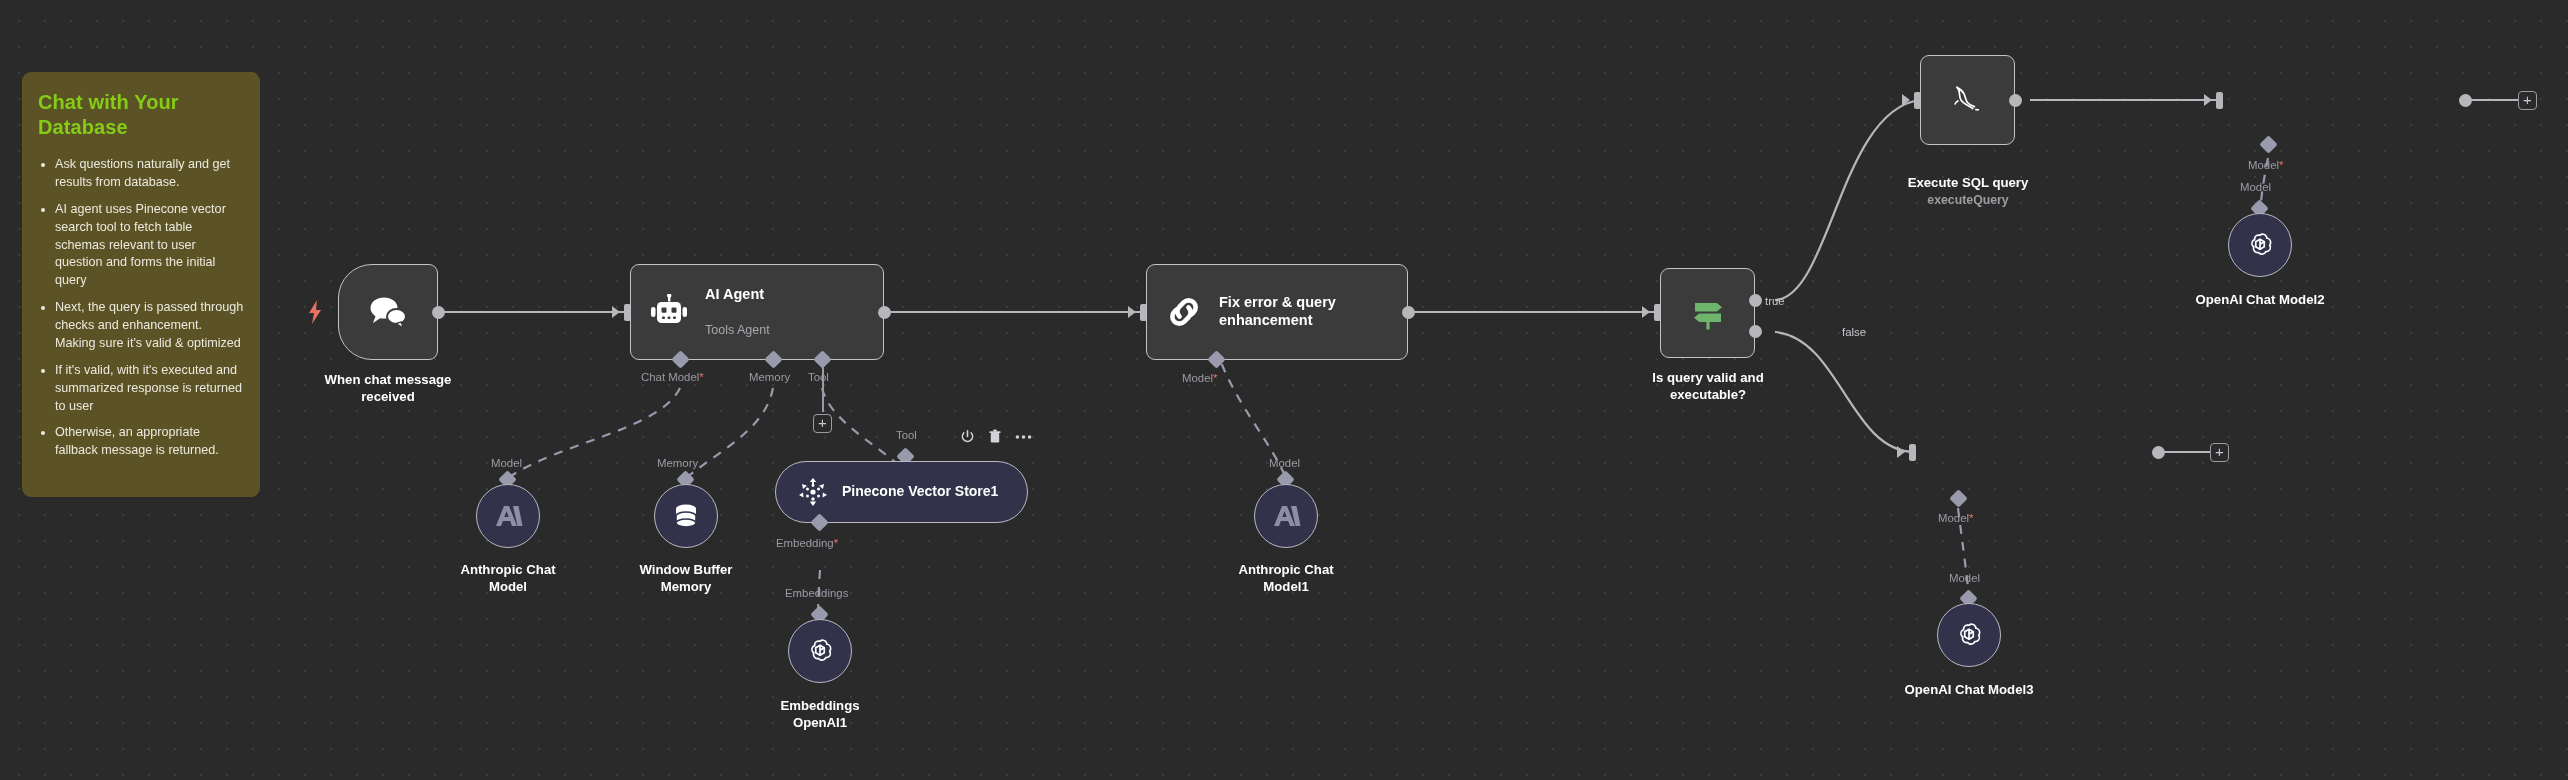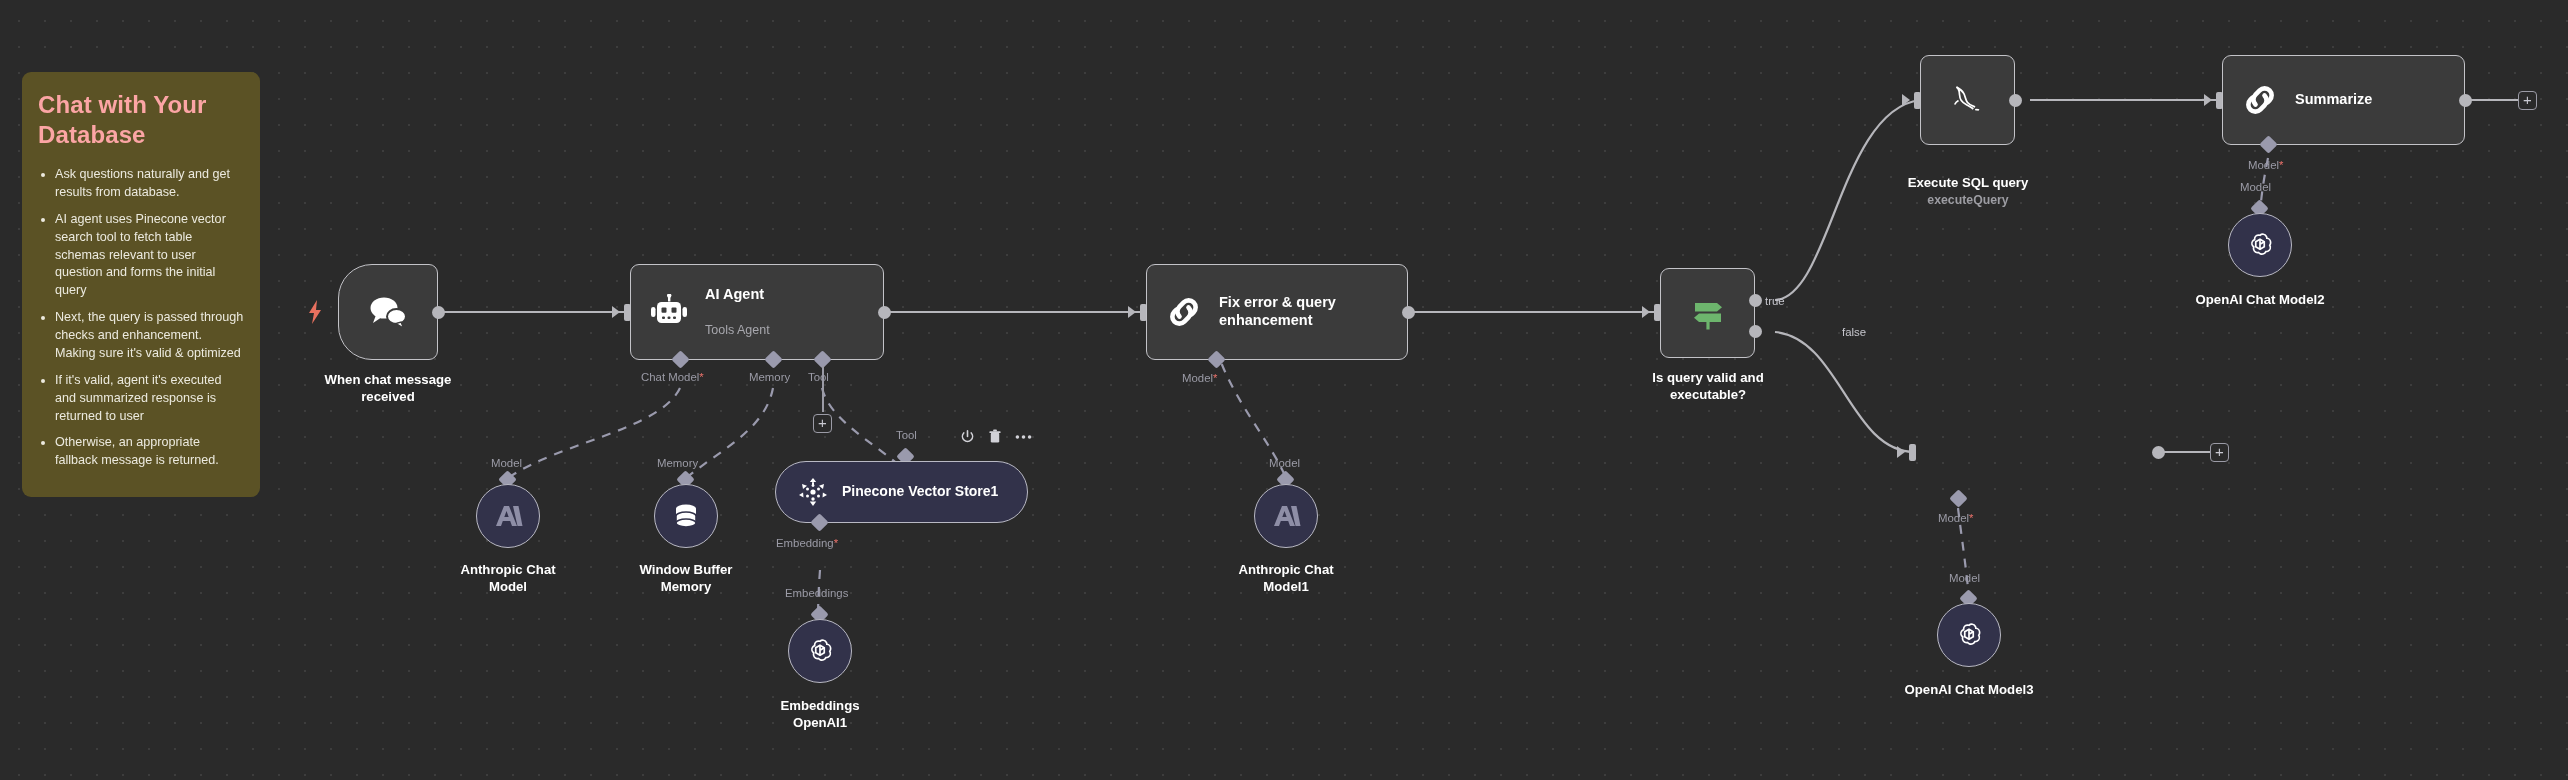--- a/index.html
+++ b/index.html
@@ -23,25 +23,25 @@
   .sticky{
     position:absolute;
     background:#5b5225;
     border-radius:9px;
     box-sizing:border-box;
     padding:18px 16px 14px 16px;
     color:#f0ede3;
   }
   .sticky h1{
     margin:0 0 16px 0;
-    font-size:24px;
+    font-size:20px;
     font-weight:600;
     line-height:1.25;
     letter-spacing:.1px;
-    color:#fca5a5;
+    color:#84cc16;
   }
   .sticky ul{
     margin:0;
     padding-left:17px;
     list-style:disc;
   }
   .sticky li{
     font-size:12.6px;
     line-height:1.42;
     margin-bottom:9px;
@@ -193,21 +193,21 @@
       <path d="M 1958 508 C 1962 540, 1965 560, 1968 588"></path>
     </g>
   </svg>
 
   <div class="sticky" style="left:22px;top:72px;width:238px;height:425px;">
     <h1>Chat with Your Database</h1>
     <ul>
       <li>Ask questions naturally and get results from database.</li>
       <li>AI agent uses Pinecone vector search tool to fetch table schemas relevant to user question and forms the initial query</li>
       <li>Next, the query is passed through checks and enhancement. Making sure it's valid &amp; optimized</li>
-      <li>If it's valid, agent it's executed and summarized response is returned to user</li>
+      <li>If it's valid, with it's executed and summarized response is returned to user</li>
       <li>Otherwise, an appropriate fallback message is returned.</li>
     </ul>
   </div>
 
   <div class="bolt" style="left:308px;top:300px;">
     <svg width="14" height="24" viewBox="0 0 14 24">
         <path d="M9 0 L1 13 H6 L4 24 L13 10 H8 Z" fill="#e8705f"></path>
       </svg>
   </div>
   <div class="nbox trigger" style="left:338px;top:264px;width:100px;height:96px;">
@@ -422,29 +422,20 @@
     </span>
   </div>
   <div class="outdot" style="left:2009px;top:94px;"></div>
   <div class="caption" style="left:1878px;top:158px;width:180px;">
     <span>Execute SQL query</span>
     <span class="sub">executeQuery</span>
   </div>
 
   <div class="incap" style="left:2216px;top:92px;"></div>
   <div class="inarrow" style="left:2204px;top:94px;"></div>
-  <div class="nbox" style="left:2222px;top:55px;width:243px;height:90px;">
-    <span class="icon">
-      <svg width="38" height="38" viewBox="0 0 38 38" fill="none" stroke="#fff" stroke-width="4.6" stroke-linecap="round">
-        <path d="M14.5 23.5 a7 7 0 0 1 0-9.9 l4.2-4.2 a7 7 0 0 1 9.9 9.9 l-2.1 2.1"></path>
-        <path d="M23.5 14.5 a7 7 0 0 1 0 9.9 l-4.2 4.2 a7 7 0 0 1-9.9-9.9 l2.1-2.1"></path>
-      </svg>
-    </span>
-    <span class="ntitle">Summarize</span>
-  </div>
   <div class="outdot" style="left:2459px;top:94px;"></div>
   <div class="plusbox" style="left:2518px;top:91px;">+</div>
   <div class="diamond" style="left:2262px;top:138px;"></div>
   <div class="plabel" style="left:2248px;top:160px;">
     <span>Model</span><span class="req">*</span>
   </div>
 
   <div class="plabel" style="left:2240px;top:182px;">Model</div>
   <div class="diamond" style="left:2253px;top:202px;"></div>
   <div class="ncircle" style="left:2228px;top:213px;">

